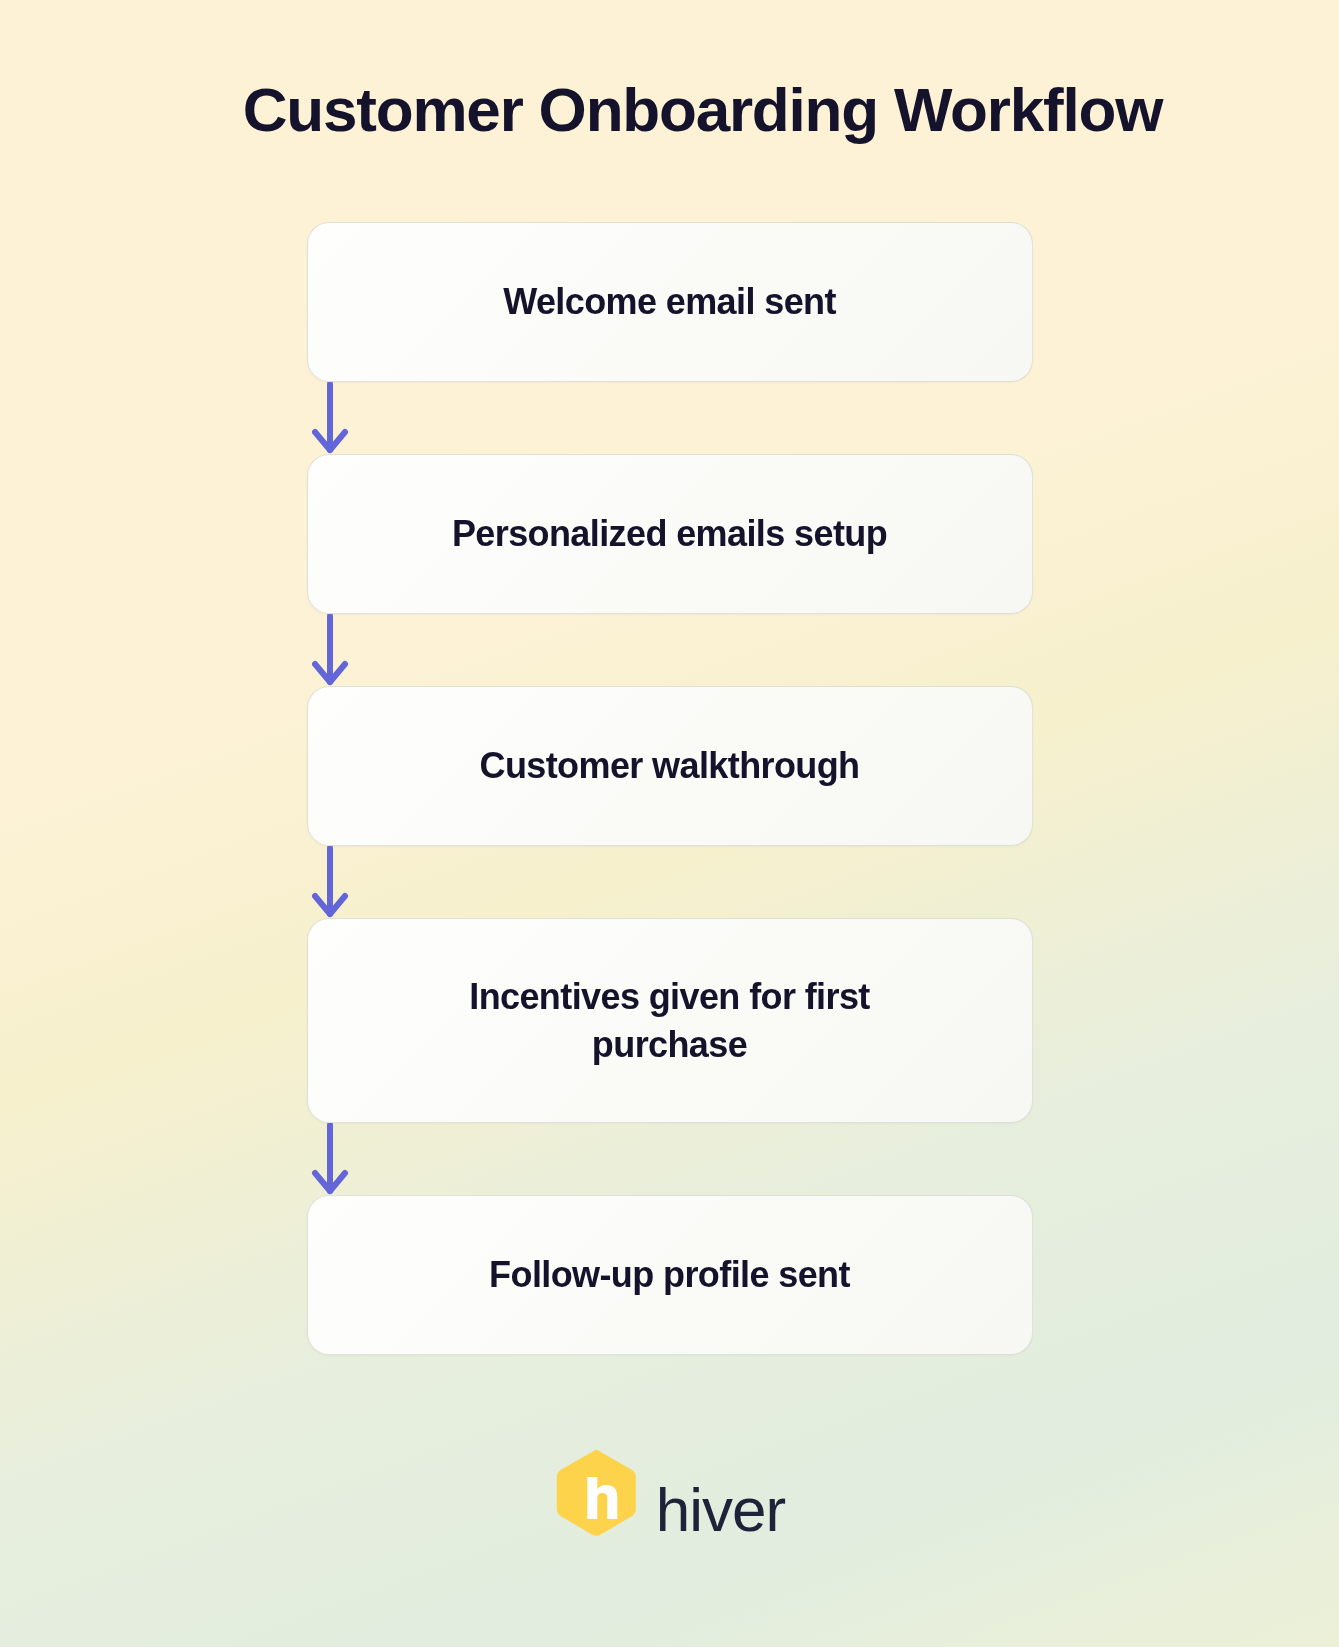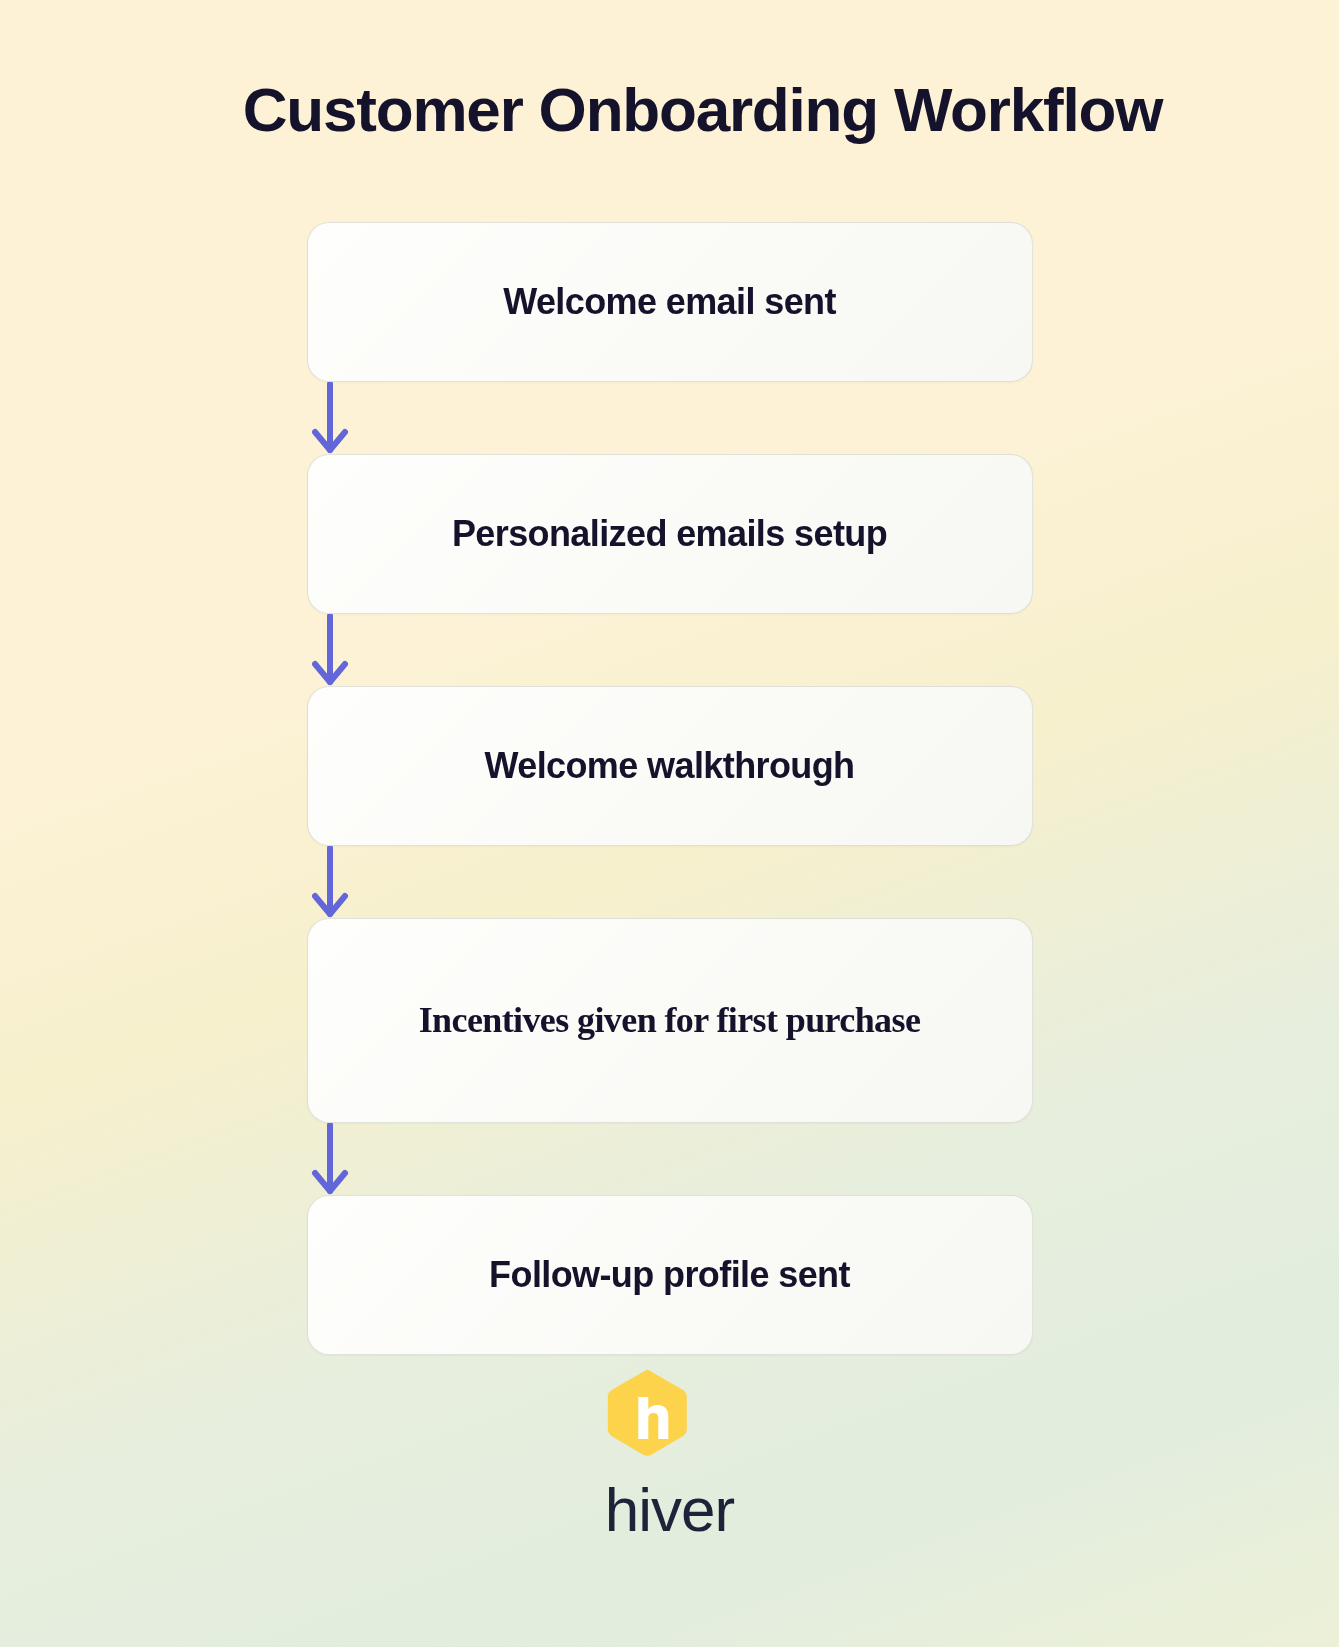--- a/index.html
+++ b/index.html
@@ -70,21 +70,20 @@
     background: linear-gradient(135deg, #FEFEFC 0%, #FAFAF7 55%, #F7F8F3 100%);
     border: 1px solid rgba(173,176,160,0.35);
     box-shadow: 0 1px 2px rgba(90,95,70,0.05);
     display: flex;
     align-items: center;
     justify-content: center;
     padding: 22px 46px;
   }
   .card.tall {
     min-height: 205px;
-    font-family: Liberation Serif, serif;
   }
   .card-label {
     margin: 0;
     font-size: 36px;
     line-height: 1.32;
     font-weight: 700;
     letter-spacing: -0.6px;
     color: #15132B;
     text-align: center;
     max-width: 560px;
@@ -102,23 +101,22 @@
     height: 72px;
   }
 
   
   .brand {
     position: absolute;
     left: 50%;
     transform: translateX(-50%);
     bottom: 108px;
     display: flex;
-    align-items: flex-start;
+    align-items: flex-end;
     gap: 18px;
-    flex-direction: column;
   }
   .brand-mark {
     width: 84px;
     height: 92px;
     display: block;
   }
   .brand-mark svg { display: block; }
   .brand-name {
     font-size: 62px;
     line-height: 1;
@@ -157,21 +155,21 @@
     </div>
 
     <span class="arrow">
       <svg viewBox="0 0 46 72" xmlns="http://www.w3.org/2000/svg">
         <line x1="23" y1="2" x2="23" y2="68" stroke="#6366D8" stroke-width="6" stroke-linecap="round"></line>
         <polyline points="8,50 23,68 38,50" fill="none" stroke="#6366D8" stroke-width="6" stroke-linecap="round" stroke-linejoin="round"></polyline>
       </svg>
     </span>
 
     <div class="card">
-      <p class="card-label">Welcome walkthrough</p>
+      <p class="card-label">Customer walkthrough</p>
     </div>
 
     <span class="arrow">
       <svg viewBox="0 0 46 72" xmlns="http://www.w3.org/2000/svg">
         <line x1="23" y1="2" x2="23" y2="68" stroke="#6366D8" stroke-width="6" stroke-linecap="round"></line>
         <polyline points="8,50 23,68 38,50" fill="none" stroke="#6366D8" stroke-width="6" stroke-linecap="round" stroke-linejoin="round"></polyline>
       </svg>
     </span>
 
     <div class="card tall">

